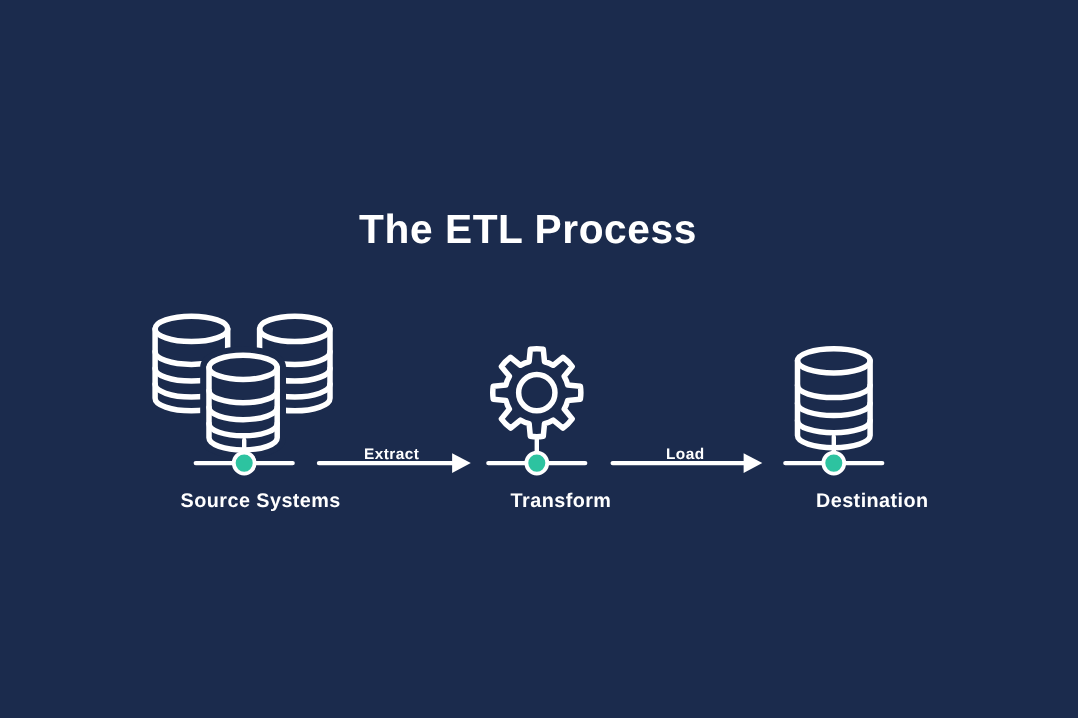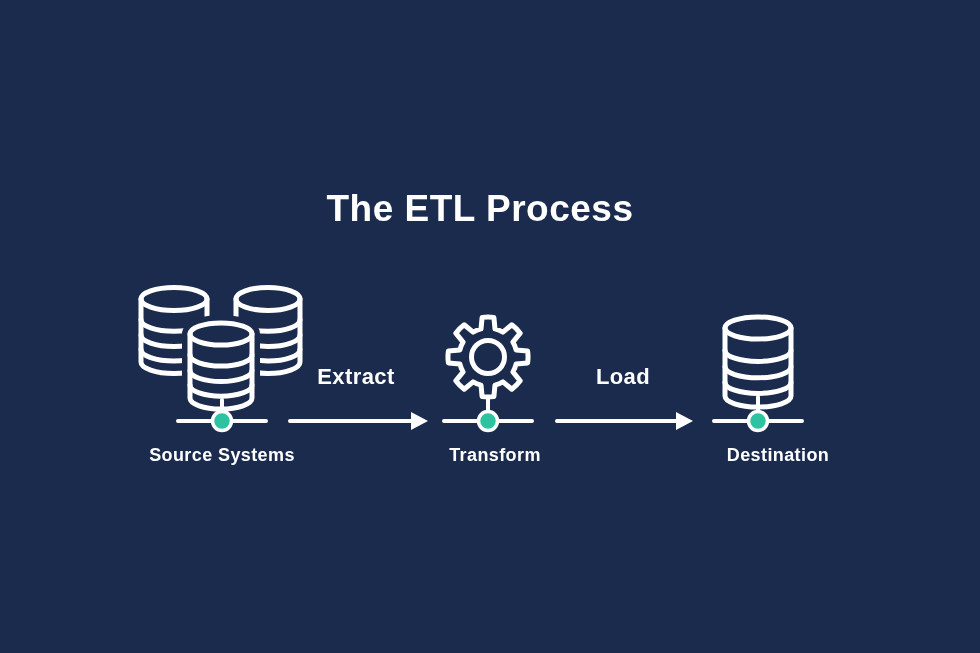--- a/index.html
+++ b/index.html
@@ -17,26 +17,26 @@
   }
   .title{
     position:absolute;left:0;right:20px;top:188px;
     text-align:center;color:var(--text);
     font-size:37px;font-weight:700;letter-spacing:0.5px;
   }
   .scene{position:absolute;left:0;top:0;width:980px;height:653px;}
   .ws{stroke:var(--line);stroke-width:5;stroke-linecap:round;stroke-linejoin:round;}
   .thin{stroke:var(--line);stroke-width:4;stroke-linecap:round;}
   .arrow-label{
-    position:absolute;top:364px;transform:translateX(-50%);
-    color:var(--text);font-size:22px;font-weight:700;letter-spacing:0.4px;white-space:nowrap;
+    position:absolute;top:404px;transform:translateX(-50%);
+    color:var(--text);font-size:14px;font-weight:700;letter-spacing:0.4px;white-space:nowrap;
   }
   .stage-label{
     position:absolute;top:445px;transform:translateX(-50%);
-    color:var(--text);font-size:18px;font-weight:700;letter-spacing:0.4px;white-space:nowrap;
+    color:var(--text);font-size:18px;font-weight:700;letter-spacing:0.4px;white-space:nowrap;margin-left:15px;
   }
 </style>
 </head>
 <body>
 
 <div class="canvas">
 
   <div class="title">The ETL Process</div>
 
   <svg class="scene" viewBox="0 0 980 653" xmlns="http://www.w3.org/2000/svg">

